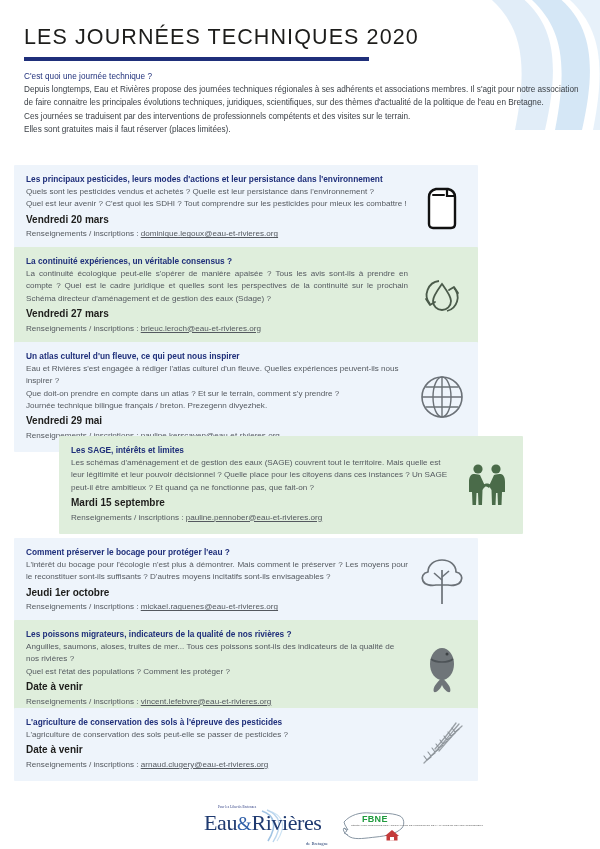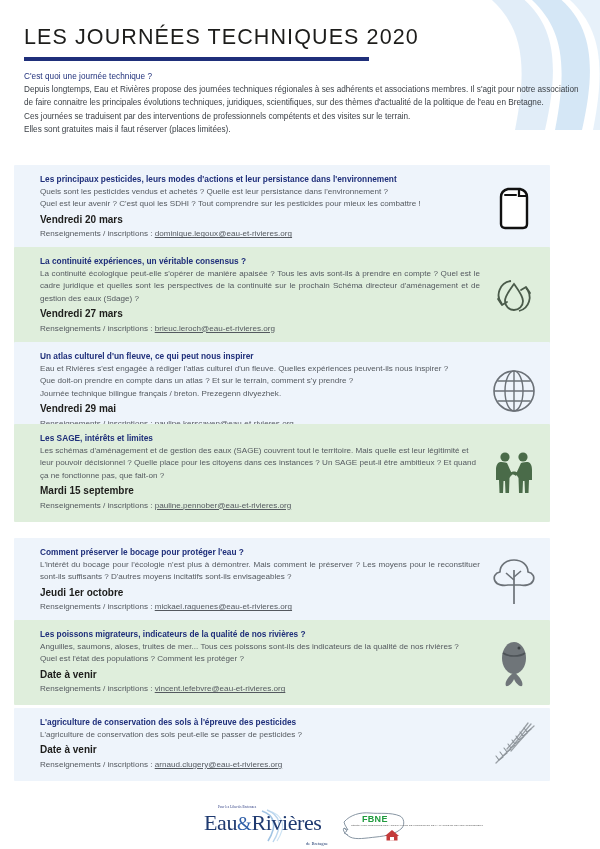--- a/index.html
+++ b/index.html
@@ -43,23 +43,23 @@
   }
   .intro p {
     font-size: 8.2px; color:#3c4147; line-height: 1.62;
   }
   .intro p.para { margin-bottom: 0px; }
 
   
   .block {
     position: absolute;
     left: 14px;
-    width: 536px;
+    width: 464px;
     border-radius: 1px;
-    padding: 9px 70px 9px 26px;
+    padding: 9px 70px 9px 12px;
   }
   .block.blue  { background: #eef4fb; }
   .block.green { background: #dfeedc; }
 
   .b-title {
     font-size: 8.3px; font-weight: bold; color:#1f2f7a;
     line-height: 1.35; margin-bottom: 1px;
   }
   .b-line {
     font-size: 8.1px; color:#54595f; line-height: 1.52;
@@ -182,21 +182,21 @@
         <span class="b-icon">
           <svg width="46" height="46" viewBox="0 0 46 46">
       <circle cx="23" cy="23" r="20" fill="none" stroke="#6b7177" stroke-width="1.6"></circle>
       <ellipse cx="23" cy="23" rx="9" ry="20" fill="none" stroke="#6b7177" stroke-width="1.4"></ellipse>
       <line x1="23" y1="3" x2="23" y2="43" stroke="#6b7177" stroke-width="1.4"></line>
       <line x1="3" y1="23" x2="43" y2="23" stroke="#6b7177" stroke-width="1.4"></line>
       <path d="M6.5,13 H39.5 M6.5,33 H39.5" fill="none" stroke="#6b7177" stroke-width="1.3"></path>
     </svg>
         </span>
       </div>
-      <div class="block green" style="top: 424px;">
+      <div class="block green" style="top: 436px; margin-left: 45px;">
         <div class="b-title">Les SAGE, intérêts et limites</div>
         <div class="b-line">Les schémas d'aménagement et de gestion des eaux (SAGE) couvrent tout le territoire. Mais quelle est leur légitimité et leur pouvoir décisionnel ? Quelle place pour les citoyens dans ces instances ? Un SAGE peut-il être ambitieux ? Et quand ça ne fonctionne pas, que fait-on ?</div>
         <div class="b-date">Mardi 15 septembre</div>
         <div class="b-contact"><span>Renseignements / inscriptions : </span><a class="mail" href="#">pauline.pennober@eau-et-rivieres.org</a></div>
         <span class="b-icon">
           <svg width="44" height="46" viewBox="0 0 44 46">
       <g fill="#4a6b49">
         <circle cx="13" cy="7" r="4.6"></circle>
         <path d="M8,12 C5,13 4,16 4,20 L4,30 L7,30 L7.5,43 L11,43 L11.5,31 L13,31 L13.5,43 L17,43 L17.5,28 L20,24 L15,13 C13,12 10,12 8,12 Z"></path>
         <circle cx="31" cy="7" r="4.6"></circle>

